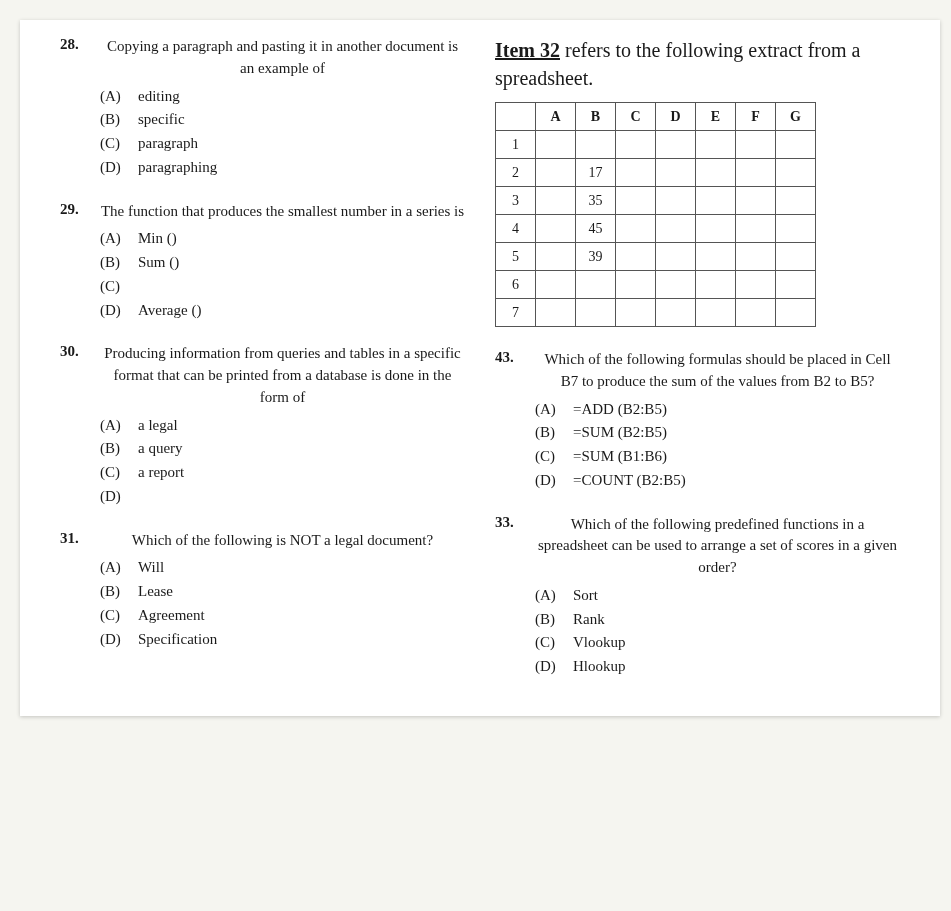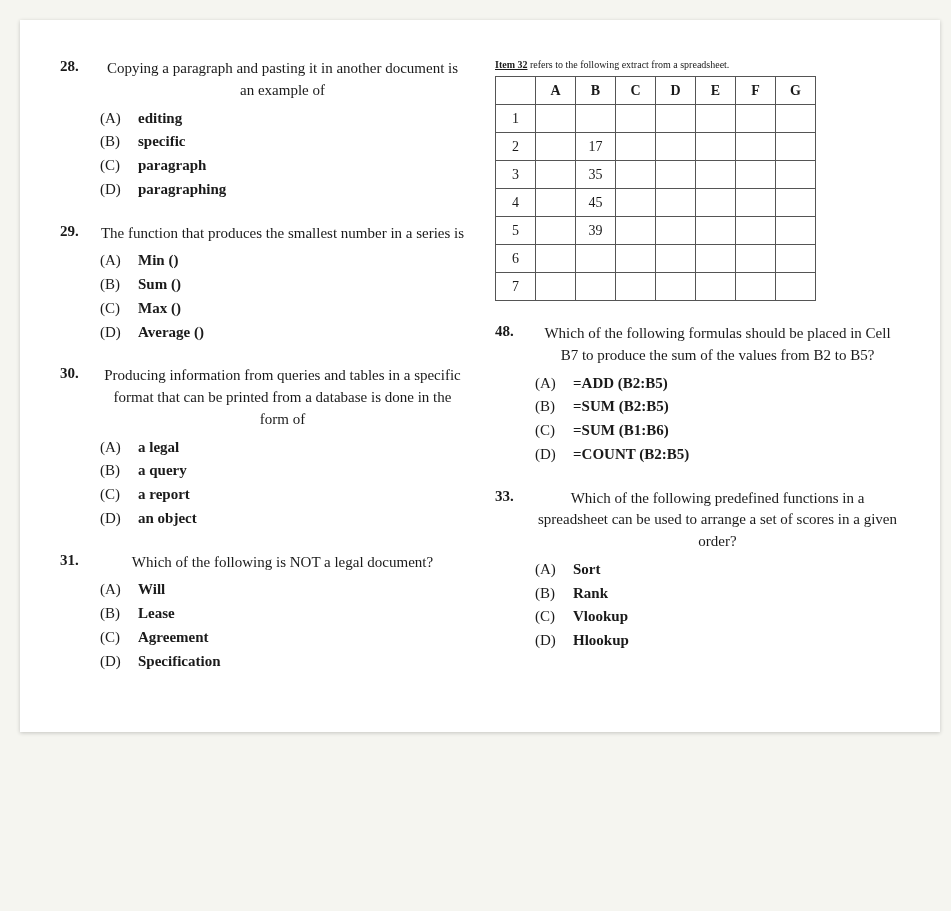--- a/index.html
+++ b/index.html
@@ -13,21 +13,21 @@
       font-size: 15px;
       color: #1a1a1a;
       padding: 20px;
       width: 951px;
       min-height: 911px;
     }
     .page {
       background: #ffffff;
       width: 920px;
       margin: 0 auto;
-      padding: 38px 40px;
+      padding: 16px 40px;
       box-shadow: 0 1px 4px rgba(0,0,0,0.2);
     }
     .two-col {
       display: flex;
       gap: 30px;
     }
     .left-col {
       flex: 1;
     }
     .right-col {
@@ -59,28 +59,27 @@
       gap: 10px;
       margin-bottom: 2px;
       line-height: 1.45;
     }
     .option-letter {
       min-width: 28px;
       font-weight: normal;
     }
     .option-text {
       flex: 1;
-      font-weight: bold;
     }
     .spreadsheet-section {
       margin-bottom: 22px;
     }
     .item32-intro {
-      font-size: 10px;
-      margin-bottom: 4px;
+      font-size: 20px;
+      margin-bottom: 10px;
       line-height: 1.4;
     }
     .item32-intro strong {
       text-decoration: underline;
       font-weight: bold;
     }
     table.spreadsheet {
       border-collapse: collapse;
       margin-bottom: 18px;
     }
@@ -144,21 +143,20 @@
           <div class="option-row">
             <span class="option-letter">(A)</span>
             <span class="option-text">Min ()</span>
           </div>
           <div class="option-row">
             <span class="option-letter">(B)</span>
             <span class="option-text">Sum ()</span>
           </div>
           <div class="option-row">
             <span class="option-letter">(C)</span>
-            <span class="option-text">Max ()</span>
           </div>
           <div class="option-row">
             <span class="option-letter">(D)</span>
             <span class="option-text">Average ()</span>
           </div>
         </div>
       </div>
 
       <div class="question-block">
         <div class="question-header">
@@ -173,21 +171,20 @@
           <div class="option-row">
             <span class="option-letter">(B)</span>
             <span class="option-text">a query</span>
           </div>
           <div class="option-row">
             <span class="option-letter">(C)</span>
             <span class="option-text">a report</span>
           </div>
           <div class="option-row">
             <span class="option-letter">(D)</span>
-            <span class="option-text">an object</span>
           </div>
         </div>
       </div>
 
       <div class="question-block">
         <div class="question-header">
           <span class="question-number">31.</span>
           <span class="question-text">Which of the following is NOT a legal document?</span>
         </div>
         <div class="options">
@@ -301,21 +298,21 @@
               <td></td>
               <td></td>
               <td></td>
             </tr>
           </tbody>
         </table>
       </div>
 
       <div class="question-block">
         <div class="question-header">
-          <span class="question-number">48.</span>
+          <span class="question-number">43.</span>
           <span class="question-text">Which of the following formulas should be placed in Cell B7 to produce the sum of the values from B2 to B5?</span>
         </div>
         <div class="options">
           <div class="option-row">
             <span class="option-letter">(A)</span>
             <span class="option-text">=ADD (B2:B5)</span>
           </div>
           <div class="option-row">
             <span class="option-letter">(B)</span>
             <span class="option-text">=SUM (B2:B5)</span>

